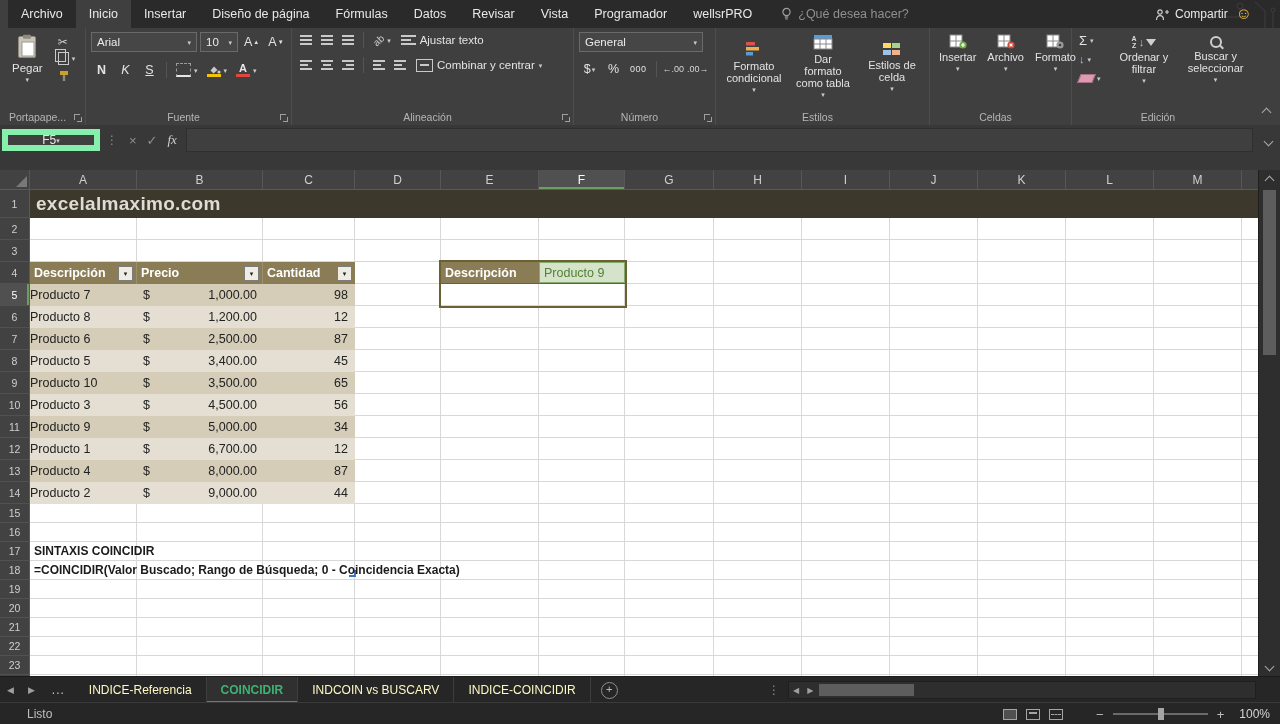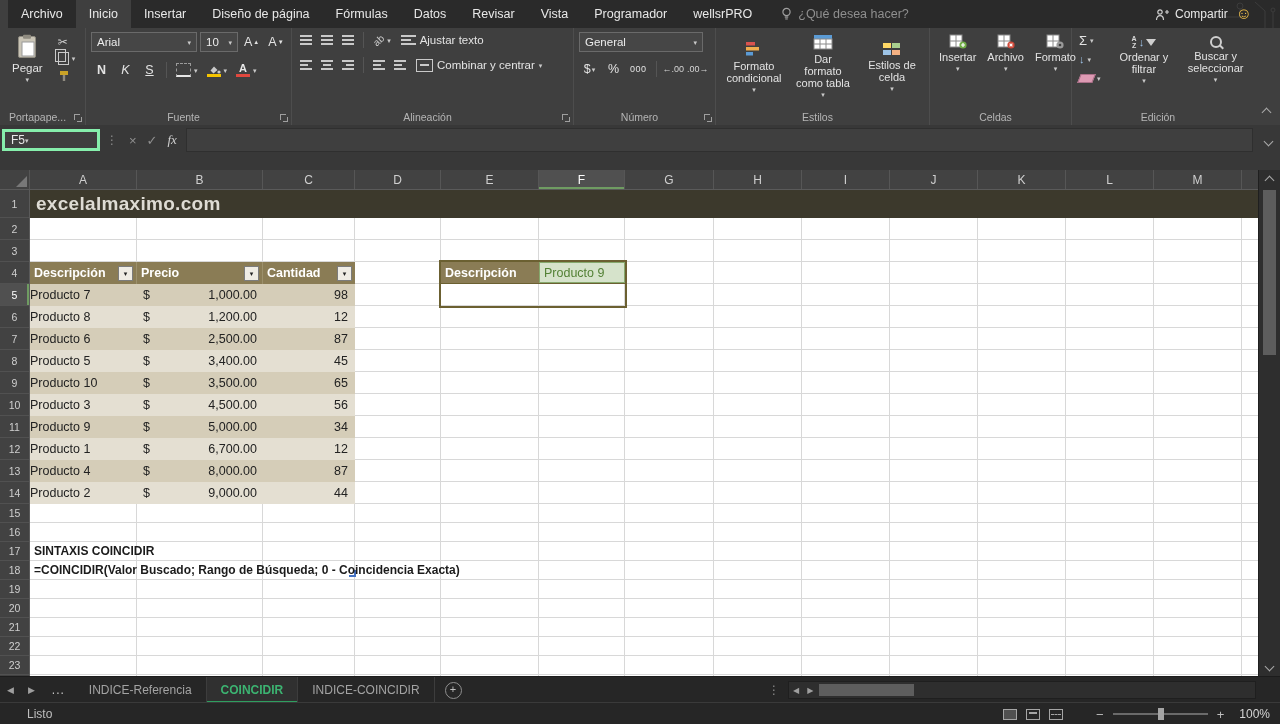--- a/index.html
+++ b/index.html
@@ -67,21 +67,21 @@
   .ico-sort{display:inline-flex;align-items:center;gap:2px}
   .az{font-style:normal;font-size:7px;line-height:7px;color:#d9d9d9;font-weight:bold}
   .funnel{width:0;height:0;border-left:5px solid transparent;border-right:5px solid transparent;border-top:7px solid #cfcfcf;display:inline-block}
   .ico-find{width:8px;height:8px;border:2px solid #cfcfcf;border-radius:50%;position:relative;display:inline-block}
   .ico-find::after{content:"";position:absolute;width:5px;height:2px;background:#cfcfcf;transform:rotate(45deg);right:-4px;bottom:-2px}
   .rib-collapse{position:absolute;right:10px;bottom:5px}
   .chev{width:6px;height:6px;border-right:1.6px solid #aaa;border-bottom:1.6px solid #aaa;display:inline-block}
   .chev.down{transform:rotate(45deg)}.chev.up{transform:rotate(-135deg)}
   
   .fbar{position:absolute;top:125px;left:0;right:0;height:30px;background:#383838;display:flex;align-items:center;border-bottom:1px solid #2a2a2a}
-  .namebox{width:98px;height:22px;margin-left:2px;background:#3f3f3f;border:3px solid #86efac;display:flex;align-items:center;justify-content:flex-start;padding:0 6px;color:#e8e8e8;font-size:12px;box-sizing:border-box}
+  .namebox{width:98px;height:22px;margin-left:2px;background:#3f3f3f;border:6px solid #86efac;display:flex;align-items:center;justify-content:center;padding:0 6px;color:#e8e8e8;font-size:12px;box-sizing:border-box}
   .fdots{color:#8a8a8a;margin:0 6px;font-size:12px}
   .fbtn{color:#8f8f8f;font-size:13px;margin:0 5px}
   .fbtn.fx{font-family:"Liberation Serif",serif;font-style:italic;color:#cfcfcf}
   .finput{flex:1;height:22px;background:#3f3f3f;border:1px solid #2f2f2f;margin:0 4px;color:#eee;font-size:12px;display:flex;align-items:center;padding:0 4px}
   .fexpand{padding:0 8px}
   
   .sheet-region{position:absolute;top:155px;left:0;right:0;bottom:48px;background:#3a3a3a}
   .fgap{position:absolute;top:0;left:0;right:0;height:15px;background:#383838;border-bottom:1px solid #2c2c2c}
   .headers-row{position:absolute;top:15px;left:0;right:22px;height:20px;background:#424242;display:flex;border-bottom:1px solid #5a5a5a;box-sizing:border-box;overflow:hidden}
   .select-all{width:30px;min-width:30px;position:relative;border-right:1px solid #565656;box-sizing:border-box}
@@ -120,21 +120,21 @@
   .syn1{top:352px}.syn2{top:371px}
   .vscroll{position:absolute;top:15px;right:0;width:22px;bottom:0;background:#2e2e2e;border-left:1px solid #1f1f1f;box-sizing:border-box}
   .vscroll .sbtn{position:absolute;left:0;right:0;height:16px;display:flex;align-items:center;justify-content:center}
   .vscroll .sbtn.top{top:2px}.vscroll .sbtn.bot{bottom:2px}
   .vthumb{position:absolute;left:4px;right:4px;top:20px;height:165px;background:#5d5d5d}
   
   .sheettabs{position:absolute;left:0;right:0;top:676px;height:26px;background:#262626;display:flex;align-items:stretch;border-top:1px solid #1c1c1c}
   .navarr{display:flex;align-items:center;padding:0 7px;color:#9f9f9f;font-size:9px}
   .tab-ellipsis{display:flex;align-items:center;padding:0 10px;color:#c9c9c9;font-size:12px;letter-spacing:1px}
   .stabs{display:flex}
-  .stab{display:flex;align-items:center;padding:0 14px;font-size:12px;color:#a3a3a3;border-right:1px solid #3d3d3d;white-space:nowrap}
+  .stab{display:flex;align-items:center;padding:0 14px;font-size:12px;color:#fef9c3;border-right:1px solid #3d3d3d;white-space:nowrap}
   .stab.active{color:#3cb371;font-weight:bold;background:#303030;box-shadow:inset 0 -2px 0 #2f9e5f}
   .addsheet{display:flex;align-items:center;margin-left:10px}
   .plus{width:15px;height:15px;border:1px solid #8f8f8f;border-radius:50%;color:#bfbfbf;font-size:11px;line-height:13px;text-align:center;display:inline-block}
   .tabdots{display:flex;align-items:center;color:#8a8a8a;margin-left:auto;padding:0 6px;font-size:12px}
   .hscroll{width:468px;display:flex;align-items:center;background:#2e2e2e;border:1px solid #1f1f1f;margin:4px 24px 4px 2px;box-sizing:border-box}
   .hs-btn{color:#9f9f9f;font-size:8px;padding:0 4px}
   .htrack{flex:1;position:relative;height:100%}
   .hthumb{position:absolute;left:2px;top:2px;bottom:2px;width:95px;background:#5d5d5d}
   
   .statusbar{position:absolute;left:0;right:0;top:702px;height:22px;background:#262626;border-top:1px solid #3a3a3a;display:flex;align-items:center;color:#bfbfbf;font-size:12px}
@@ -710,20 +710,21 @@
   </div>
 
   <div class="sheettabs">
     <span class="navarr">◀</span>
     <span class="navarr">▶</span>
     <span class="tab-ellipsis">...</span>
     <div class="stabs">
 
     <div class="stab">INDICE-Referencia</div>
         <div class="stab active">COINCIDIR</div>
+        <div class="stab">INDCOIN vs BUSCARV</div>
         <div class="stab">INDICE-COINCIDIR</div>
       </div>
     <span class="addsheet">
         <span class="plus">+</span>
       </span>
     <span class="tabdots">⋮</span>
     <div class="hscroll">
       <span class="hs-btn">◀</span>
       <span class="hs-btn">▶</span>
       <div class="htrack">

